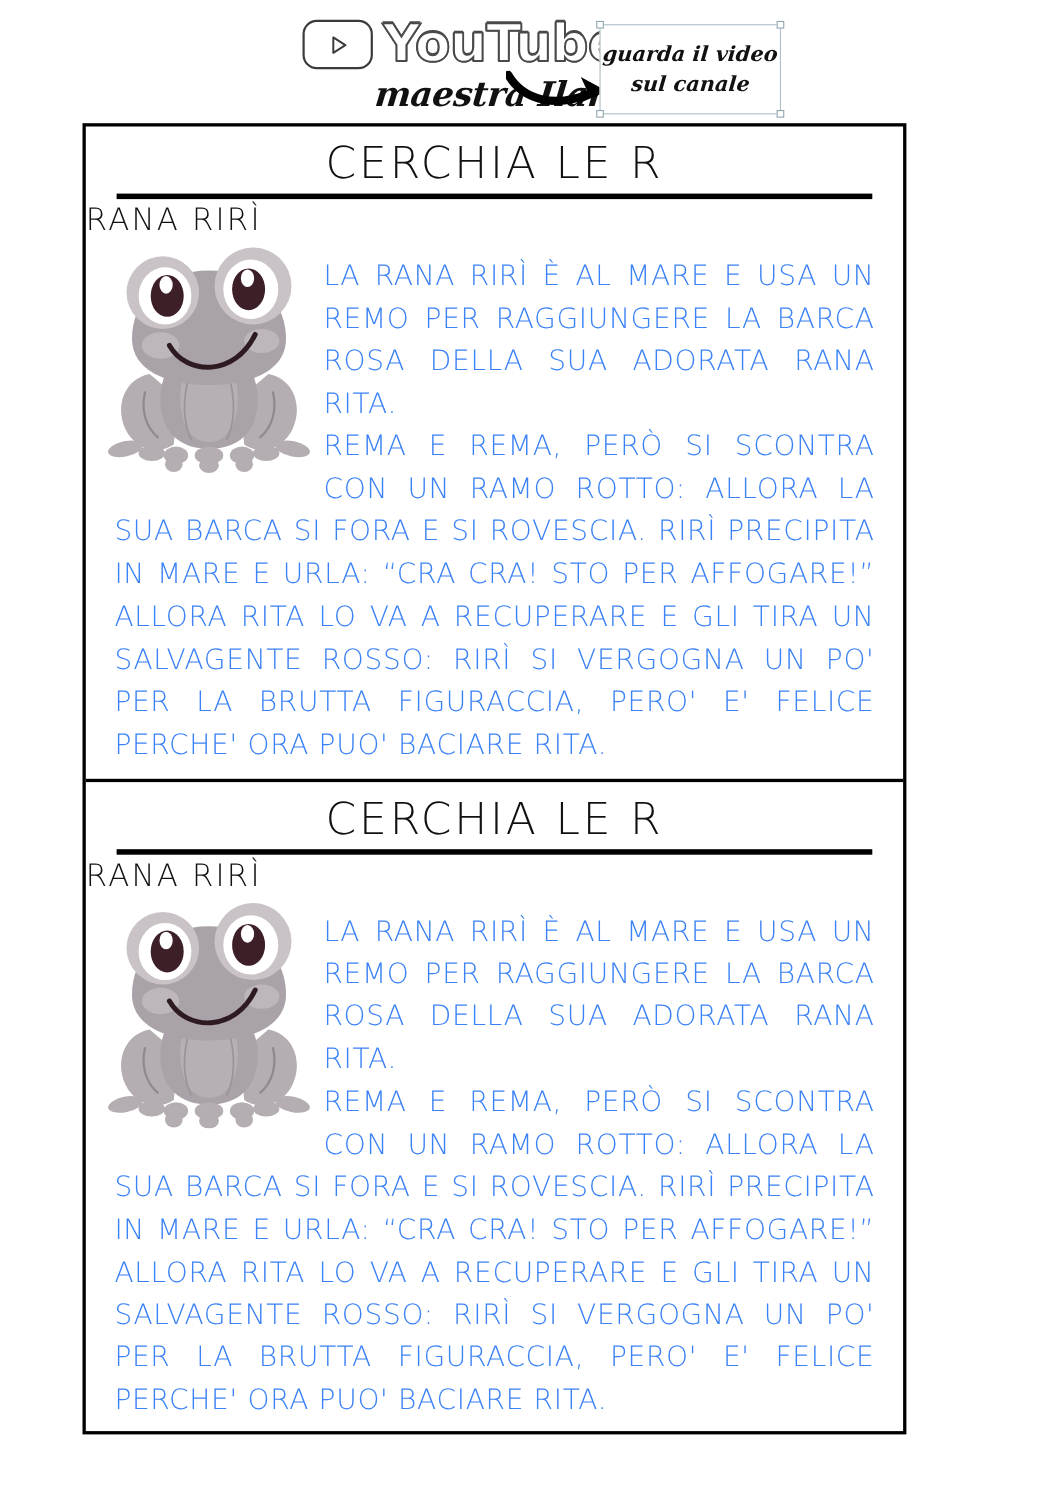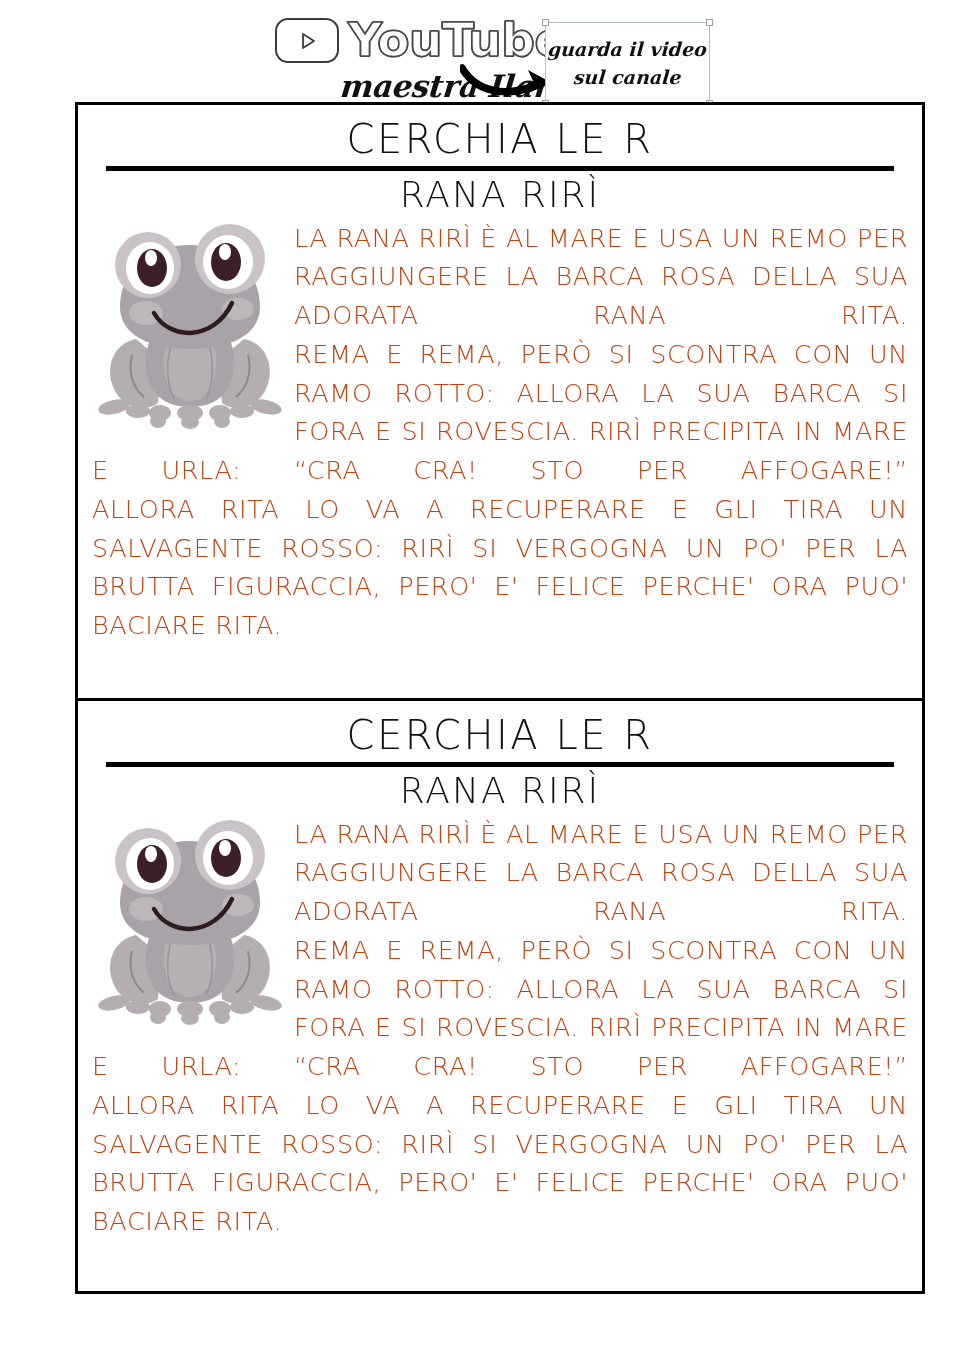--- a/index.html
+++ b/index.html
@@ -115,22 +115,22 @@
     line-height: 1.5;
     color: #111111;
     white-space: nowrap;
     transform: skewX(-5deg);
   }
 
   
   .sheet {
     position: absolute;
     left: 75px;
-    top: 102px;
-    width: 850px;
+    top: 112px;
+    width: 749px;
     height: 1192px;
     border: 3px solid #000000;
     box-sizing: border-box;
     background: #ffffff;
   }
   .panel {
     position: relative;
     box-sizing: border-box;
     height: 50%;
     padding: 0;
@@ -149,24 +149,23 @@
     color: #111111;
     margin: 13px 0 0 0;
     line-height: 1.05;
   }
   .title-rule {
     height: 5px;
     background: #000000;
     margin: 6px 28px 0 28px;
   }
   .panel-subtitle {
-    text-align: center;
     font-family: "DejaVu Sans", sans-serif;
     font-weight: 300;
-    font-size: 36px;
+    font-size: 28px;
     letter-spacing: 2px;
     color: #111111;
     margin: 4px 0 0 0;
     line-height: 1.1;
   }
 
   .body-wrap {
     position: relative;
     padding: 4px 14px 0 14px;
   }
@@ -178,23 +177,23 @@
     shape-outside: margin-box;
   }
   .frog-float svg { display: block; width: 100%; height: 100%; }
 
   .story {
     font-family: "DejaVu Sans", sans-serif;
     font-weight: 300;
     font-size: 25.5px;
     line-height: 1.52;
     letter-spacing: 0.6px;
-    color: #c2410c;
+    color: #3b82f6;
     text-align: justify;
-    margin: 0;
+    margin: 12px;
   }
   .story p { margin: 0; }
   .story p.justify-all {
     text-align: justify;
     text-align-last: justify;
   }
   .story p.last-left {
     text-align: justify;
     text-align-last: left;
   }

